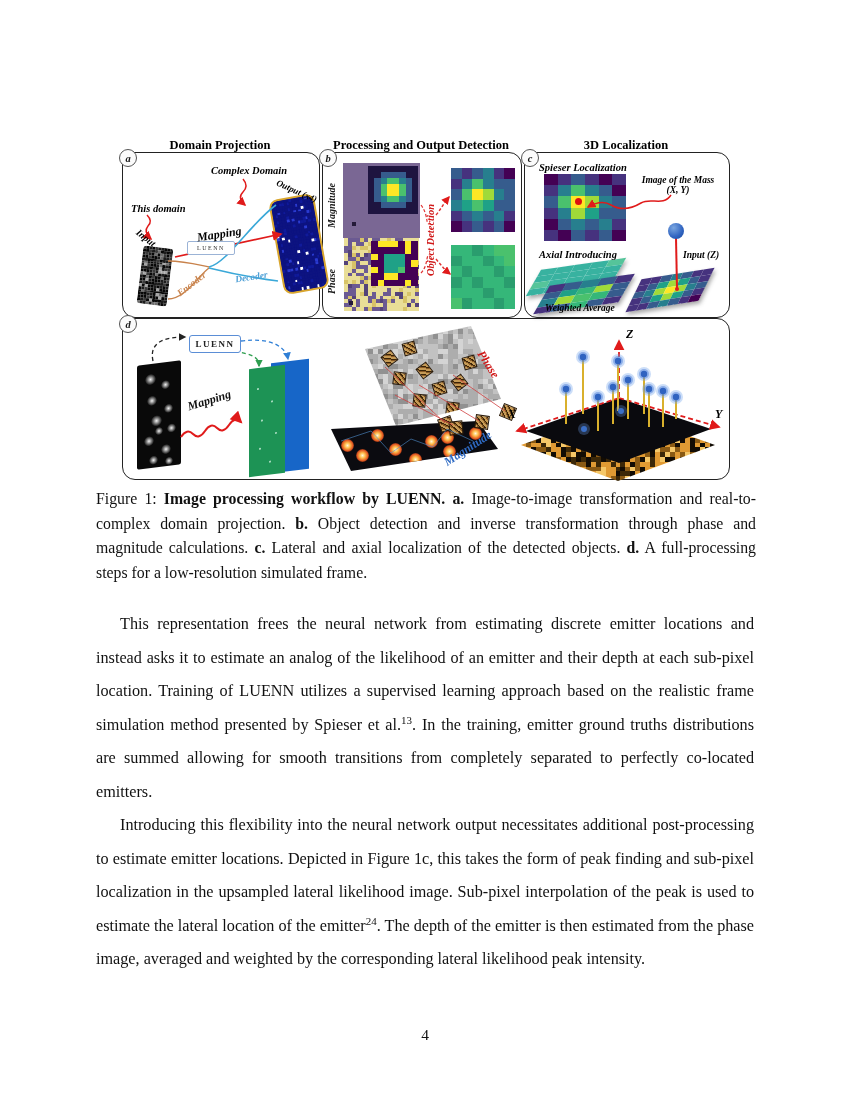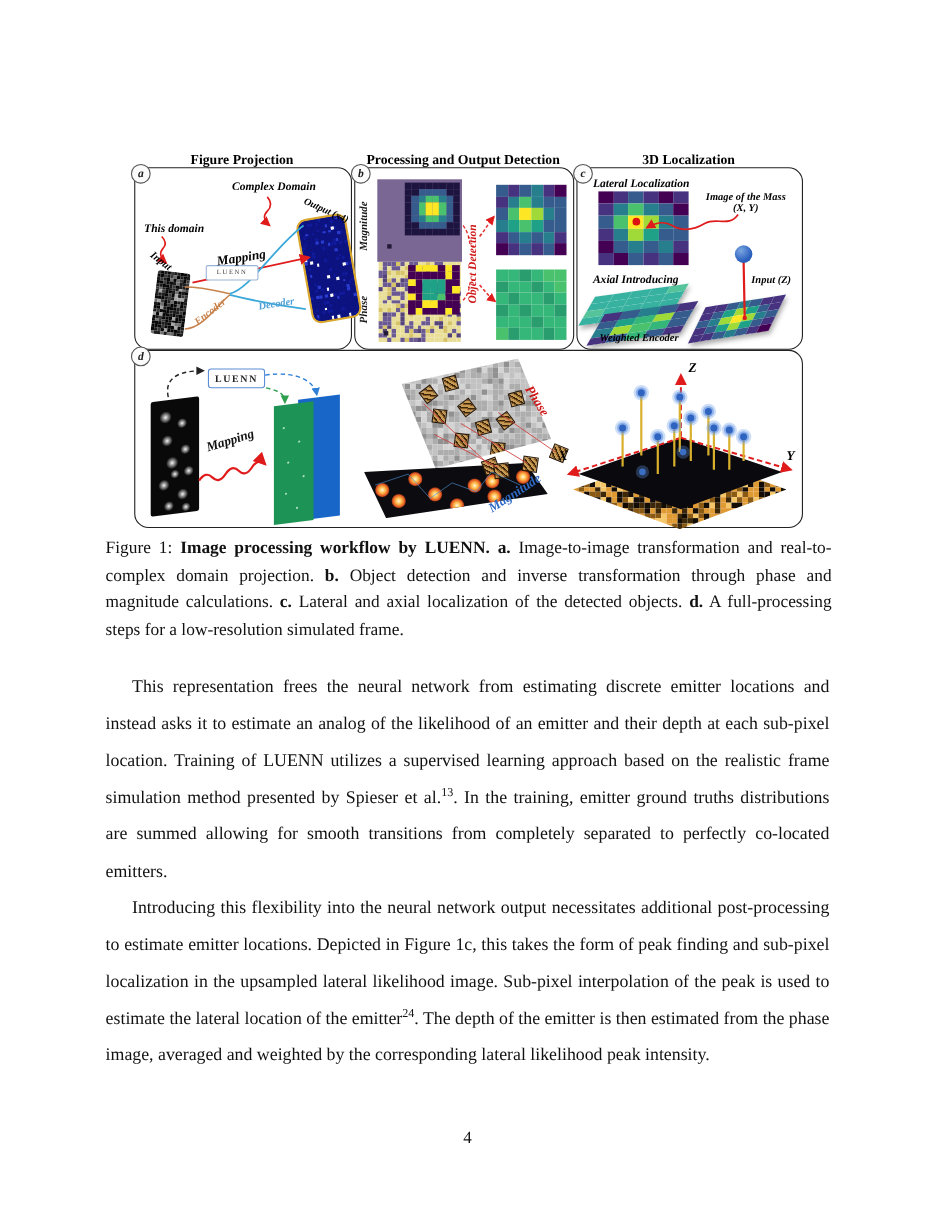--- a/index.html
+++ b/index.html
@@ -77,21 +77,21 @@
   .bodytext sup{font-size:11px;line-height:0;}
   .pagenum{position:absolute;left:0;top:1026px;width:850px;text-align:center;font-size:15.5px;color:#111;}
   .noise{display:grid;}
 </style>
 </head>
 <body>
 
 <div class="page">
 
   <div class="figure">
-    <div class="ptitle t-a">Figure Projection</div>
+    <div class="ptitle t-a">Domain Projection</div>
     <div class="ptitle t-b">Processing and Output Detection</div>
     <div class="ptitle t-c">3D Localization</div>
 
     <div class="panel p-a">
       <div class="pletter">a</div>
       <svg class="overlay" width="196" height="164" viewBox="0 0 196 164">
         <defs>
           <marker id="ra" markerWidth="7" markerHeight="7" refX="5" refY="3" orient="auto">
             <path d="M0,0 L6,3 L0,6 Z" fill="#e01b1b"></path>
           </marker>
@@ -1402,21 +1402,21 @@
         </defs>
         <path d="M 98,52 C 107,64 101,74 109,70" fill="none" stroke="#e03030" stroke-width="1.2" stroke-dasharray="3 2"></path>
         <path d="M 98,120 C 107,110 101,100 109,102" fill="none" stroke="#e03030" stroke-width="1.2" stroke-dasharray="3 2"></path>
         <path d="M 113,62 C 118,56 121,50 126,44" fill="none" stroke="#e03030" stroke-width="1.4" stroke-dasharray="3 2" marker-end="url(#rb)"></path>
         <path d="M 113,106 C 118,112 122,117 127,121" fill="none" stroke="#e03030" stroke-width="1.4" stroke-dasharray="3 2" marker-end="url(#rb)"></path>
       </svg>
     </div>
 
     <div class="panel p-c">
       <div class="pletter">c</div>
-      <div class="lab" style="left:14px;top:9px;font-size:10.5px;">Lateral Localization</div>
+      <div class="lab" style="left:14px;top:9px;font-size:10.5px;">Spieser Localization</div>
       <div class="hm" style="left: 19px; top: 21px; width: 82px; height: 67px; display: grid; grid-template-columns: repeat(6, 1fr); grid-template-rows: repeat(6, 1fr);">
           <div style="background: rgb(68, 1, 84);"></div>
           <div style="background: rgb(70, 50, 126);"></div>
           <div style="background: rgb(54, 92, 141);"></div>
           <div style="background: rgb(70, 50, 126);"></div>
           <div style="background: rgb(68, 1, 84);"></div>
           <div style="background: rgb(70, 50, 126);"></div>
           <div style="background: rgb(70, 50, 126);"></div>
           <div style="background: rgb(39, 127, 142);"></div>
           <div style="background: rgb(74, 193, 109);"></div>
@@ -1491,21 +1491,21 @@
           <div style="background: rgb(160, 218, 57);"></div>
           <div style="background: rgb(74, 193, 109);"></div>
           <div style="background: rgb(53, 183, 121);"></div>
           <div style="background: rgb(54, 92, 141);"></div>
           <div style="background: rgb(70, 50, 126);"></div>
           <div style="background: rgb(54, 92, 141);"></div>
           <div style="background: rgb(53, 183, 121);"></div>
           <div style="background: rgb(54, 92, 141);"></div>
           <div style="background: rgb(70, 50, 126);"></div>
         </div>
-      <div class="lab" style="left:20px;top:150px;font-size:9.5px;">Weighted Encoder</div>
+      <div class="lab" style="left:20px;top:150px;font-size:9.5px;">Weighted Average</div>
       <div class="sphere" style="left:143px;top:70px;"></div>
       <div class="lab" style="left:158px;top:97px;font-size:9.5px;">Input (Z)</div>
       <div class="plane" style="left: 108px; top: 122px; width: 74px; height: 30px; transform: rotate(-9deg) skewX(-35deg); display: grid; grid-template-columns: repeat(7, 1fr); grid-template-rows: repeat(5, 1fr);">
           <div style="background: rgb(70, 50, 126);"></div>
           <div style="background: rgb(70, 50, 126);"></div>
           <div style="background: rgb(54, 92, 141);"></div>
           <div style="background: rgb(39, 127, 142);"></div>
           <div style="background: rgb(54, 92, 141);"></div>
           <div style="background: rgb(70, 50, 126);"></div>
           <div style="background: rgb(70, 50, 126);"></div>

